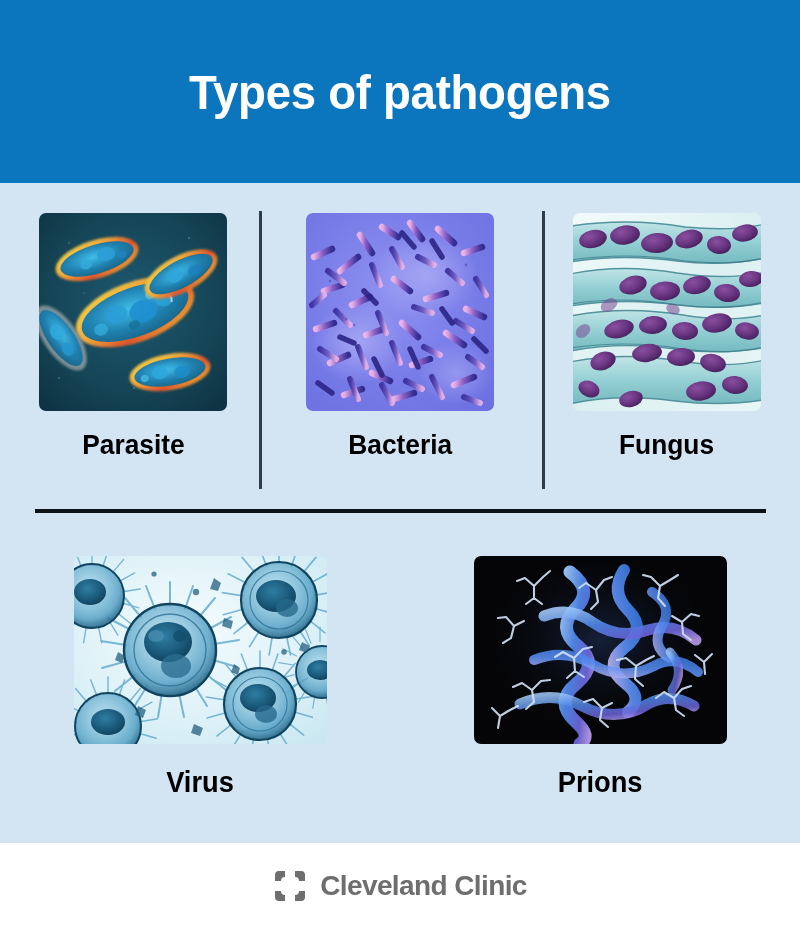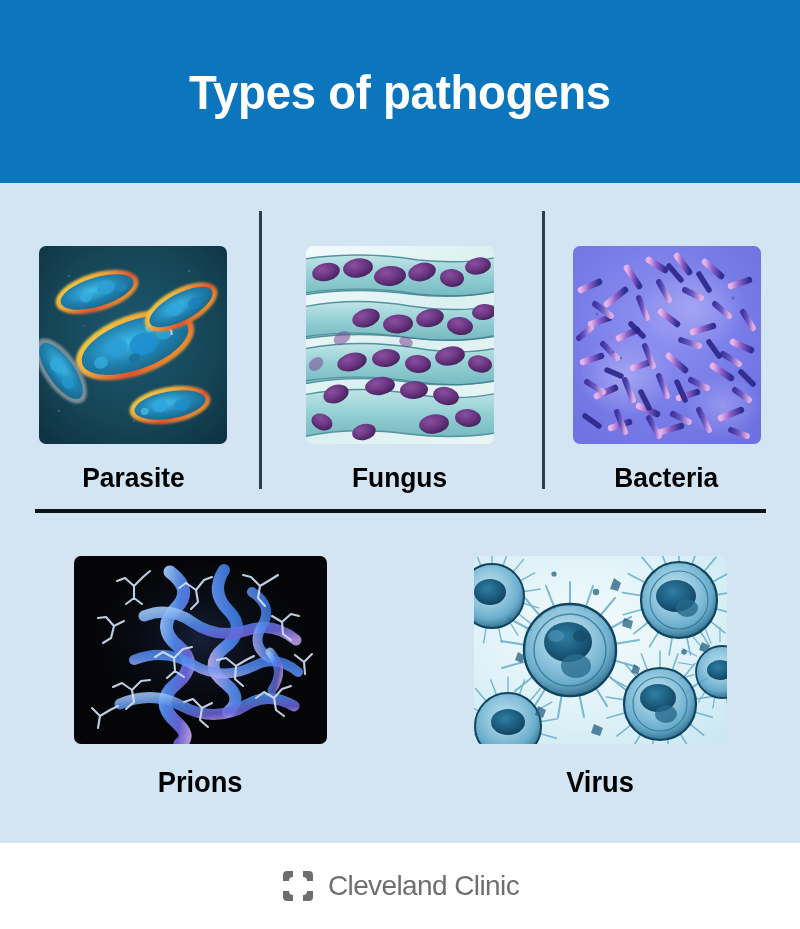--- a/index.html
+++ b/index.html
@@ -45,21 +45,21 @@
   .row-one { top:0; height:327px; }
   .row-two { top:345px; height:300px; }
 
   .cell {
     position:relative;
     display:flex;
     flex-direction:column;
     align-items:center;
     justify-content:flex-start;
   }
-  .row-one .cell { width:266.67px; padding-top:63px; }
+  .row-one .cell { width:266.67px; padding-top:30px; }
   .row-two .cell { width:400px; padding-top:28px; }
 
   .thumb {
     border-radius:7px;
     overflow:hidden;
     display:block;
     box-shadow:0 0 0 0 rgba(0,0,0,0);
   }
   .thumb svg { display:block; }
 
@@ -95,21 +95,21 @@
     position:absolute; left:0; top:843px;
     width:800px; height:86px;
     background:#ffffff;
     display:flex; align-items:center; justify-content:center;
   }
   .logo-lockup { display:flex; align-items:center; gap:13px; }
   .logo-mark { display:block; }
   .logo-text {
     color:#6e6e6e;
     font-family:"Liberation Sans", sans-serif;
-    font-weight:normal;
+    font-weight:bold;
     font-size:28px;
     letter-spacing:-0.6px;
     white-space:nowrap;
   }
 </style>
 </head>
 <body>
 
 <div class="infographic">
 
@@ -194,90 +194,20 @@
             <g transform="translate(131,159) rotate(-10)">
               <ellipse rx="41" ry="18" fill="url(#pRim)" filter="url(#pSoft)"></ellipse>
               <ellipse rx="36" ry="13.5" fill="url(#pBody)"></ellipse>
               <ellipse cx="-10" cy="-1" rx="8" ry="6.5" fill="#2ea6db" opacity="0.9"></ellipse>
               <ellipse cx="12" cy="2" rx="8" ry="6" fill="#1f8cc8" opacity="0.85"></ellipse>
               <ellipse cx="-26" cy="2" rx="4" ry="3.5" fill="#4bc0ea" opacity="0.7"></ellipse>
             </g>
           </svg>
         </div>
         <div class="caption">Parasite</div>
-      </div>
-
-      <div class="cell">
-        <div class="thumb">
-          <svg width="188" height="198" viewBox="0 0 188 198">
-            <defs>
-              <linearGradient id="fBg" x1="0" y1="0" x2="1" y2="1">
-                <stop offset="0%" stop-color="#f2fbfb"></stop>
-                <stop offset="50%" stop-color="#dcf0f1"></stop>
-                <stop offset="100%" stop-color="#e9f6f6"></stop>
-              </linearGradient>
-              <linearGradient id="hyph" x1="0" y1="0" x2="0" y2="1">
-                <stop offset="0%" stop-color="#bfe4e6"></stop>
-                <stop offset="50%" stop-color="#8fcdd2"></stop>
-                <stop offset="100%" stop-color="#6fb6bd"></stop>
-              </linearGradient>
-              <radialGradient id="spore" cx="38%" cy="32%" r="72%">
-                <stop offset="0%" stop-color="#8a4fa0"></stop>
-                <stop offset="55%" stop-color="#6a3682"></stop>
-                <stop offset="100%" stop-color="#46205c"></stop>
-              </radialGradient>
-            </defs>
-            <rect width="188" height="198" fill="url(#fBg)"></rect>
-
-            <g stroke="#4a8e99" stroke-width="1.4" fill="url(#hyph)" opacity="0.95">
-              <path d="M-8 14 q60 -10 120 0 q50 5 84 -4 l0 34 q-44 10 -92 4 q-58 -8 -112 2 z"></path>
-              <path d="M-8 62 q54 -12 112 -2 q54 8 92 -2 l0 30 q-40 10 -90 4 q-60 -8 -114 2 z"></path>
-              <path d="M-8 104 q58 -12 118 -2 q48 8 86 -1 l0 32 q-42 10 -94 3 q-58 -8 -110 3 z"></path>
-              <path d="M-8 150 q56 -12 114 -2 q52 8 90 -2 l0 40 q-44 8 -94 2 q-60 -8 -110 4 z"></path>
-            </g>
-            <g stroke="#3c7c88" stroke-width="1.2" fill="none" opacity="0.75">
-              <path d="M-8 48 q60 -10 120 0 q50 5 84 -4"></path>
-              <path d="M-8 92 q54 -10 112 0 q54 6 92 -3"></path>
-              <path d="M-8 136 q58 -10 118 0 q48 6 86 -2"></path>
-            </g>
-
-            <g fill="url(#spore)">
-              <ellipse cx="20" cy="26" rx="14" ry="9" transform="rotate(-12 20 26)"></ellipse>
-              <ellipse cx="52" cy="22" rx="15" ry="9.5" transform="rotate(-8 52 22)"></ellipse>
-              <ellipse cx="84" cy="30" rx="16" ry="10" transform="rotate(-5 84 30)"></ellipse>
-              <ellipse cx="116" cy="26" rx="14" ry="9" transform="rotate(-14 116 26)"></ellipse>
-              <ellipse cx="146" cy="32" rx="12" ry="9" transform="rotate(6 146 32)"></ellipse>
-              <ellipse cx="172" cy="20" rx="13" ry="8.5" transform="rotate(-10 172 20)"></ellipse>
-              <ellipse cx="60" cy="72" rx="14" ry="9" transform="rotate(-16 60 72)"></ellipse>
-              <ellipse cx="92" cy="78" rx="15" ry="9.5" transform="rotate(-4 92 78)"></ellipse>
-              <ellipse cx="124" cy="72" rx="14" ry="9" transform="rotate(-12 124 72)"></ellipse>
-              <ellipse cx="154" cy="80" rx="13" ry="9" transform="rotate(8 154 80)"></ellipse>
-              <ellipse cx="178" cy="66" rx="12" ry="8" transform="rotate(-6 178 66)"></ellipse>
-              <ellipse cx="46" cy="116" rx="15" ry="9" transform="rotate(-14 46 116)"></ellipse>
-              <ellipse cx="80" cy="112" rx="14" ry="9" transform="rotate(-6 80 112)"></ellipse>
-              <ellipse cx="112" cy="118" rx="13" ry="9" transform="rotate(4 112 118)"></ellipse>
-              <ellipse cx="144" cy="110" rx="15" ry="9.5" transform="rotate(-10 144 110)"></ellipse>
-              <ellipse cx="174" cy="118" rx="12" ry="8.5" transform="rotate(10 174 118)"></ellipse>
-              <ellipse cx="30" cy="148" rx="13" ry="9" transform="rotate(-20 30 148)"></ellipse>
-              <ellipse cx="74" cy="140" rx="15" ry="9" transform="rotate(-8 74 140)"></ellipse>
-              <ellipse cx="108" cy="144" rx="14" ry="9" transform="rotate(-4 108 144)"></ellipse>
-              <ellipse cx="140" cy="150" rx="13" ry="9" transform="rotate(12 140 150)"></ellipse>
-              <ellipse cx="128" cy="178" rx="15" ry="9.5" transform="rotate(-8 128 178)"></ellipse>
-              <ellipse cx="162" cy="172" rx="13" ry="9" transform="rotate(6 162 172)"></ellipse>
-              <ellipse cx="58" cy="186" rx="12" ry="8" transform="rotate(-14 58 186)"></ellipse>
-              <ellipse cx="16" cy="176" rx="11" ry="8" transform="rotate(24 16 176)"></ellipse>
-            </g>
-            <g fill="#7a4a94" opacity="0.55">
-              <ellipse cx="36" cy="92" rx="9" ry="6" transform="rotate(-30 36 92)"></ellipse>
-              <ellipse cx="100" cy="96" rx="7" ry="5" transform="rotate(20 100 96)"></ellipse>
-              <ellipse cx="10" cy="118" rx="8" ry="6" transform="rotate(-40 10 118)"></ellipse>
-            </g>
-          </svg>
-        </div>
-        <div class="caption">Fungus</div>
       </div>
 
       <div class="cell">
         <div class="thumb">
           <svg width="188" height="198" viewBox="0 0 188 198">
             <defs>
               <radialGradient id="bBg" cx="45%" cy="40%" r="80%">
                 <stop offset="0%" stop-color="#8f92f0"></stop>
                 <stop offset="55%" stop-color="#787ce8"></stop>
                 <stop offset="100%" stop-color="#6b6fe0"></stop>
@@ -365,103 +295,97 @@
               <circle cx="40" cy="106" r="1.6"></circle>
                 <circle cx="48" cy="112" r="1.2"></circle>
               <circle cx="160" cy="52" r="1.4"></circle>
                 <circle cx="24" cy="68" r="1.2"></circle>
             </g>
           </svg>
         </div>
         <div class="caption">Bacteria</div>
       </div>
 
+      <div class="cell">
+        <div class="thumb">
+          <svg width="188" height="198" viewBox="0 0 188 198">
+            <defs>
+              <linearGradient id="fBg" x1="0" y1="0" x2="1" y2="1">
+                <stop offset="0%" stop-color="#f2fbfb"></stop>
+                <stop offset="50%" stop-color="#dcf0f1"></stop>
+                <stop offset="100%" stop-color="#e9f6f6"></stop>
+              </linearGradient>
+              <linearGradient id="hyph" x1="0" y1="0" x2="0" y2="1">
+                <stop offset="0%" stop-color="#bfe4e6"></stop>
+                <stop offset="50%" stop-color="#8fcdd2"></stop>
+                <stop offset="100%" stop-color="#6fb6bd"></stop>
+              </linearGradient>
+              <radialGradient id="spore" cx="38%" cy="32%" r="72%">
+                <stop offset="0%" stop-color="#8a4fa0"></stop>
+                <stop offset="55%" stop-color="#6a3682"></stop>
+                <stop offset="100%" stop-color="#46205c"></stop>
+              </radialGradient>
+            </defs>
+            <rect width="188" height="198" fill="url(#fBg)"></rect>
+
+            <g stroke="#4a8e99" stroke-width="1.4" fill="url(#hyph)" opacity="0.95">
+              <path d="M-8 14 q60 -10 120 0 q50 5 84 -4 l0 34 q-44 10 -92 4 q-58 -8 -112 2 z"></path>
+              <path d="M-8 62 q54 -12 112 -2 q54 8 92 -2 l0 30 q-40 10 -90 4 q-60 -8 -114 2 z"></path>
+              <path d="M-8 104 q58 -12 118 -2 q48 8 86 -1 l0 32 q-42 10 -94 3 q-58 -8 -110 3 z"></path>
+              <path d="M-8 150 q56 -12 114 -2 q52 8 90 -2 l0 40 q-44 8 -94 2 q-60 -8 -110 4 z"></path>
+            </g>
+            <g stroke="#3c7c88" stroke-width="1.2" fill="none" opacity="0.75">
+              <path d="M-8 48 q60 -10 120 0 q50 5 84 -4"></path>
+              <path d="M-8 92 q54 -10 112 0 q54 6 92 -3"></path>
+              <path d="M-8 136 q58 -10 118 0 q48 6 86 -2"></path>
+            </g>
+
+            <g fill="url(#spore)">
+              <ellipse cx="20" cy="26" rx="14" ry="9" transform="rotate(-12 20 26)"></ellipse>
+              <ellipse cx="52" cy="22" rx="15" ry="9.5" transform="rotate(-8 52 22)"></ellipse>
+              <ellipse cx="84" cy="30" rx="16" ry="10" transform="rotate(-5 84 30)"></ellipse>
+              <ellipse cx="116" cy="26" rx="14" ry="9" transform="rotate(-14 116 26)"></ellipse>
+              <ellipse cx="146" cy="32" rx="12" ry="9" transform="rotate(6 146 32)"></ellipse>
+              <ellipse cx="172" cy="20" rx="13" ry="8.5" transform="rotate(-10 172 20)"></ellipse>
+              <ellipse cx="60" cy="72" rx="14" ry="9" transform="rotate(-16 60 72)"></ellipse>
+              <ellipse cx="92" cy="78" rx="15" ry="9.5" transform="rotate(-4 92 78)"></ellipse>
+              <ellipse cx="124" cy="72" rx="14" ry="9" transform="rotate(-12 124 72)"></ellipse>
+              <ellipse cx="154" cy="80" rx="13" ry="9" transform="rotate(8 154 80)"></ellipse>
+              <ellipse cx="178" cy="66" rx="12" ry="8" transform="rotate(-6 178 66)"></ellipse>
+              <ellipse cx="46" cy="116" rx="15" ry="9" transform="rotate(-14 46 116)"></ellipse>
+              <ellipse cx="80" cy="112" rx="14" ry="9" transform="rotate(-6 80 112)"></ellipse>
+              <ellipse cx="112" cy="118" rx="13" ry="9" transform="rotate(4 112 118)"></ellipse>
+              <ellipse cx="144" cy="110" rx="15" ry="9.5" transform="rotate(-10 144 110)"></ellipse>
+              <ellipse cx="174" cy="118" rx="12" ry="8.5" transform="rotate(10 174 118)"></ellipse>
+              <ellipse cx="30" cy="148" rx="13" ry="9" transform="rotate(-20 30 148)"></ellipse>
+              <ellipse cx="74" cy="140" rx="15" ry="9" transform="rotate(-8 74 140)"></ellipse>
+              <ellipse cx="108" cy="144" rx="14" ry="9" transform="rotate(-4 108 144)"></ellipse>
+              <ellipse cx="140" cy="150" rx="13" ry="9" transform="rotate(12 140 150)"></ellipse>
+              <ellipse cx="128" cy="178" rx="15" ry="9.5" transform="rotate(-8 128 178)"></ellipse>
+              <ellipse cx="162" cy="172" rx="13" ry="9" transform="rotate(6 162 172)"></ellipse>
+              <ellipse cx="58" cy="186" rx="12" ry="8" transform="rotate(-14 58 186)"></ellipse>
+              <ellipse cx="16" cy="176" rx="11" ry="8" transform="rotate(24 16 176)"></ellipse>
+            </g>
+            <g fill="#7a4a94" opacity="0.55">
+              <ellipse cx="36" cy="92" rx="9" ry="6" transform="rotate(-30 36 92)"></ellipse>
+              <ellipse cx="100" cy="96" rx="7" ry="5" transform="rotate(20 100 96)"></ellipse>
+              <ellipse cx="10" cy="118" rx="8" ry="6" transform="rotate(-40 10 118)"></ellipse>
+            </g>
+          </svg>
+        </div>
+        <div class="caption">Fungus</div>
+      </div>
+
       <div class="v-divider vd-1"></div>
       <div class="v-divider vd-2"></div>
     </div>
 
     <div class="h-divider"></div>
 
     <div class="row row-two">
-
-      <div class="cell">
-        <div class="thumb">
-          <svg width="253" height="188" viewBox="0 0 253 188">
-            <defs>
-              <linearGradient id="ribA" x1="0" y1="0" x2="1" y2="1">
-                <stop offset="0%" stop-color="#9fc6f7"></stop>
-                <stop offset="40%" stop-color="#4d86e8"></stop>
-                <stop offset="75%" stop-color="#6a63d8"></stop>
-                <stop offset="100%" stop-color="#b69ae8"></stop>
-              </linearGradient>
-              <linearGradient id="ribB" x1="0" y1="1" x2="1" y2="0">
-                <stop offset="0%" stop-color="#cbb6f2"></stop>
-                <stop offset="45%" stop-color="#5a8ef0"></stop>
-                <stop offset="100%" stop-color="#2f6fd6"></stop>
-              </linearGradient>
-              <radialGradient id="pGlow" cx="50%" cy="45%" r="60%">
-                <stop offset="0%" stop-color="#17233d" stop-opacity="0.9"></stop>
-                <stop offset="100%" stop-color="#000000" stop-opacity="0"></stop>
-              </radialGradient>
-            </defs>
-            <rect width="253" height="188" fill="#050507"></rect>
-            <ellipse cx="126" cy="92" rx="110" ry="86" fill="url(#pGlow)"></ellipse>
-
-            <g fill="none" stroke-linecap="round">
-              <path d="M96 16 q24 18 6 36 q-20 20 2 38 q22 18 -2 38 q-22 18 0 38 q16 14 4 22" stroke="url(#ribA)" stroke-width="13" opacity="0.95"></path>
-              <path d="M150 14 q-14 22 4 40 q20 20 -4 38 q-22 18 2 36 q18 14 2 28" stroke="url(#ribB)" stroke-width="12" opacity="0.92"></path>
-              <path d="M70 60 q26 -10 48 6 q26 18 56 8 q26 -8 48 10" stroke="url(#ribA)" stroke-width="11" opacity="0.9"></path>
-              <path d="M60 104 q30 -12 58 4 q30 18 62 2 q22 -12 44 6" stroke="url(#ribB)" stroke-width="10" opacity="0.88"></path>
-              <path d="M46 148 q32 -14 62 2 q34 18 66 -2 q22 -12 46 2" stroke="url(#ribA)" stroke-width="11" opacity="0.85"></path>
-              <path d="M178 36 q22 14 10 34 q-12 20 8 32" stroke="url(#ribB)" stroke-width="10" opacity="0.85"></path>
-              <path d="M196 96 q16 18 2 38" stroke="url(#ribA)" stroke-width="9" opacity="0.8"></path>
-            </g>
-
-            <g stroke="#cfe0f5" stroke-width="2.1" fill="none" opacity="0.92" stroke-linecap="round">
-              <g transform="translate(60,30)">
-                <path d="M0 0 l-9 -8 M0 0 l9 -9 M0 0 l0 12 M-9 -8 l-8 3 M9 -9 l7 -6 M0 12 l-8 6 M0 12 l8 6"></path>
-              </g>
-              <g transform="translate(122,34)">
-                <path d="M0 0 l-10 -7 M0 0 l8 -10 M0 0 l2 12 M-10 -7 l-7 5 M8 -10 l8 -3 M2 12 l-7 7"></path>
-              </g>
-              <g transform="translate(186,30)">
-                <path d="M0 0 l-9 -9 M0 0 l10 -6 M0 0 l-2 12 M10 -6 l8 -5 M-2 12 l7 8 M-9 -9 l-8 -2"></path>
-              </g>
-              <g transform="translate(208,66)">
-                <path d="M0 0 l-10 -6 M0 0 l9 -8 M0 0 l1 12 M9 -8 l8 2 M1 12 l8 6"></path>
-              </g>
-              <g transform="translate(40,70)">
-                <path d="M0 0 l-8 -9 M0 0 l10 -5 M0 0 l-3 12 M-8 -9 l-8 1 M-3 12 l-8 5"></path>
-              </g>
-              <g transform="translate(100,102)">
-                <path d="M0 0 l-11 -6 M0 0 l9 -9 M0 0 l1 13 M-11 -6 l-8 5 M9 -9 l9 -2 M1 13 l-8 7 M1 13 l9 6"></path>
-              </g>
-              <g transform="translate(162,110)">
-                <path d="M0 0 l-10 -8 M0 0 l10 -6 M0 0 l-1 13 M10 -6 l8 -4 M-1 13 l8 7 M-10 -8 l-9 2"></path>
-              </g>
-              <g transform="translate(58,134)">
-                <path d="M0 0 l-10 -7 M0 0 l9 -9 M0 0 l2 12 M9 -9 l9 -1 M2 12 l-8 7 M-10 -7 l-9 4"></path>
-              </g>
-              <g transform="translate(128,152)">
-                <path d="M0 0 l-9 -9 M0 0 l10 -5 M0 0 l-2 12 M-9 -9 l-9 3 M-2 12 l8 7"></path>
-              </g>
-              <g transform="translate(200,142)">
-                <path d="M0 0 l-10 -6 M0 0 l8 -9 M0 0 l2 12 M8 -9 l9 -3 M2 12 l8 6 M-10 -6 l-8 6"></path>
-              </g>
-              <g transform="translate(26,160)">
-                <path d="M0 0 l-8 -8 M0 0 l10 -6 M0 0 l-2 12 M10 -6 l8 -4"></path>
-              </g>
-              <g transform="translate(230,106)">
-                <path d="M0 0 l-9 -7 M0 0 l8 -8 M0 0 l1 12"></path>
-              </g>
-            </g>
-          </svg>
-        </div>
-        <div class="caption">Prions</div>
-      </div>
 
       <div class="cell">
         <div class="thumb">
           <svg width="253" height="188" viewBox="0 0 253 188">
             <defs>
               <radialGradient id="vBg" cx="45%" cy="40%" r="80%">
                 <stop offset="0%" stop-color="#f4fcfd"></stop>
                 <stop offset="55%" stop-color="#dff2f8"></stop>
                 <stop offset="100%" stop-color="#c9e7f1"></stop>
               </radialGradient>
@@ -562,20 +486,96 @@
               <path d="M160 108 l6 4 -2 7 -7 -3z"></path>
               <circle cx="122" cy="36" r="3.2"></circle>
               <circle cx="80" cy="18" r="2.6"></circle>
               <circle cx="210" cy="96" r="2.8"></circle>
             </g>
           </svg>
         </div>
         <div class="caption">Virus</div>
       </div>
 
+      <div class="cell">
+        <div class="thumb">
+          <svg width="253" height="188" viewBox="0 0 253 188">
+            <defs>
+              <linearGradient id="ribA" x1="0" y1="0" x2="1" y2="1">
+                <stop offset="0%" stop-color="#9fc6f7"></stop>
+                <stop offset="40%" stop-color="#4d86e8"></stop>
+                <stop offset="75%" stop-color="#6a63d8"></stop>
+                <stop offset="100%" stop-color="#b69ae8"></stop>
+              </linearGradient>
+              <linearGradient id="ribB" x1="0" y1="1" x2="1" y2="0">
+                <stop offset="0%" stop-color="#cbb6f2"></stop>
+                <stop offset="45%" stop-color="#5a8ef0"></stop>
+                <stop offset="100%" stop-color="#2f6fd6"></stop>
+              </linearGradient>
+              <radialGradient id="pGlow" cx="50%" cy="45%" r="60%">
+                <stop offset="0%" stop-color="#17233d" stop-opacity="0.9"></stop>
+                <stop offset="100%" stop-color="#000000" stop-opacity="0"></stop>
+              </radialGradient>
+            </defs>
+            <rect width="253" height="188" fill="#050507"></rect>
+            <ellipse cx="126" cy="92" rx="110" ry="86" fill="url(#pGlow)"></ellipse>
+
+            <g fill="none" stroke-linecap="round">
+              <path d="M96 16 q24 18 6 36 q-20 20 2 38 q22 18 -2 38 q-22 18 0 38 q16 14 4 22" stroke="url(#ribA)" stroke-width="13" opacity="0.95"></path>
+              <path d="M150 14 q-14 22 4 40 q20 20 -4 38 q-22 18 2 36 q18 14 2 28" stroke="url(#ribB)" stroke-width="12" opacity="0.92"></path>
+              <path d="M70 60 q26 -10 48 6 q26 18 56 8 q26 -8 48 10" stroke="url(#ribA)" stroke-width="11" opacity="0.9"></path>
+              <path d="M60 104 q30 -12 58 4 q30 18 62 2 q22 -12 44 6" stroke="url(#ribB)" stroke-width="10" opacity="0.88"></path>
+              <path d="M46 148 q32 -14 62 2 q34 18 66 -2 q22 -12 46 2" stroke="url(#ribA)" stroke-width="11" opacity="0.85"></path>
+              <path d="M178 36 q22 14 10 34 q-12 20 8 32" stroke="url(#ribB)" stroke-width="10" opacity="0.85"></path>
+              <path d="M196 96 q16 18 2 38" stroke="url(#ribA)" stroke-width="9" opacity="0.8"></path>
+            </g>
+
+            <g stroke="#cfe0f5" stroke-width="2.1" fill="none" opacity="0.92" stroke-linecap="round">
+              <g transform="translate(60,30)">
+                <path d="M0 0 l-9 -8 M0 0 l9 -9 M0 0 l0 12 M-9 -8 l-8 3 M9 -9 l7 -6 M0 12 l-8 6 M0 12 l8 6"></path>
+              </g>
+              <g transform="translate(122,34)">
+                <path d="M0 0 l-10 -7 M0 0 l8 -10 M0 0 l2 12 M-10 -7 l-7 5 M8 -10 l8 -3 M2 12 l-7 7"></path>
+              </g>
+              <g transform="translate(186,30)">
+                <path d="M0 0 l-9 -9 M0 0 l10 -6 M0 0 l-2 12 M10 -6 l8 -5 M-2 12 l7 8 M-9 -9 l-8 -2"></path>
+              </g>
+              <g transform="translate(208,66)">
+                <path d="M0 0 l-10 -6 M0 0 l9 -8 M0 0 l1 12 M9 -8 l8 2 M1 12 l8 6"></path>
+              </g>
+              <g transform="translate(40,70)">
+                <path d="M0 0 l-8 -9 M0 0 l10 -5 M0 0 l-3 12 M-8 -9 l-8 1 M-3 12 l-8 5"></path>
+              </g>
+              <g transform="translate(100,102)">
+                <path d="M0 0 l-11 -6 M0 0 l9 -9 M0 0 l1 13 M-11 -6 l-8 5 M9 -9 l9 -2 M1 13 l-8 7 M1 13 l9 6"></path>
+              </g>
+              <g transform="translate(162,110)">
+                <path d="M0 0 l-10 -8 M0 0 l10 -6 M0 0 l-1 13 M10 -6 l8 -4 M-1 13 l8 7 M-10 -8 l-9 2"></path>
+              </g>
+              <g transform="translate(58,134)">
+                <path d="M0 0 l-10 -7 M0 0 l9 -9 M0 0 l2 12 M9 -9 l9 -1 M2 12 l-8 7 M-10 -7 l-9 4"></path>
+              </g>
+              <g transform="translate(128,152)">
+                <path d="M0 0 l-9 -9 M0 0 l10 -5 M0 0 l-2 12 M-9 -9 l-9 3 M-2 12 l8 7"></path>
+              </g>
+              <g transform="translate(200,142)">
+                <path d="M0 0 l-10 -6 M0 0 l8 -9 M0 0 l2 12 M8 -9 l9 -3 M2 12 l8 6 M-10 -6 l-8 6"></path>
+              </g>
+              <g transform="translate(26,160)">
+                <path d="M0 0 l-8 -8 M0 0 l10 -6 M0 0 l-2 12 M10 -6 l8 -4"></path>
+              </g>
+              <g transform="translate(230,106)">
+                <path d="M0 0 l-9 -7 M0 0 l8 -8 M0 0 l1 12"></path>
+              </g>
+            </g>
+          </svg>
+        </div>
+        <div class="caption">Prions</div>
+      </div>
+
       <div class="v-divider vd-3"></div>
     </div>
   </div>
 
   <div class="footer">
     <div class="logo-lockup">
       <svg class="logo-mark" width="34" height="34" viewBox="0 0 34 34">
         <g fill="#6e6e6e">
           <path d="M2 6 a4 4 0 0 1 4 -4 h6 v6 a4 4 0 0 0 -4 4 h-6 z"></path>
           <path d="M32 6 a4 4 0 0 0 -4 -4 h-6 v6 a4 4 0 0 1 4 4 h6 z"></path>

